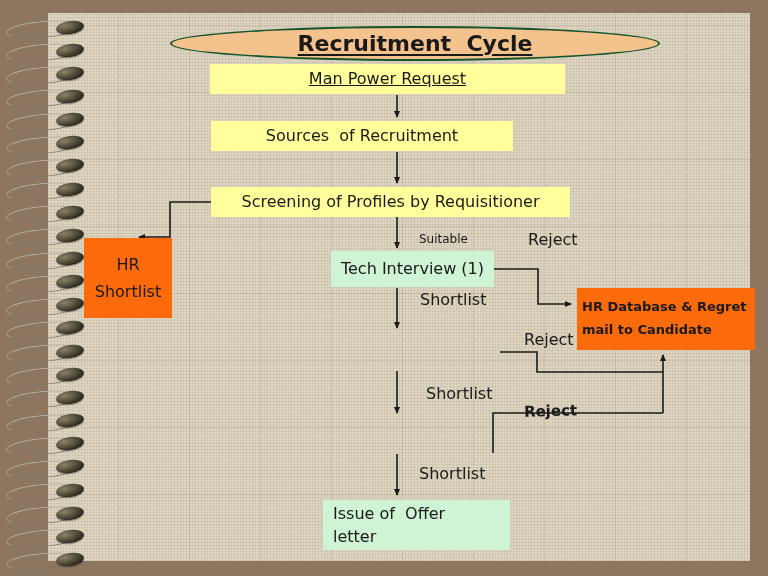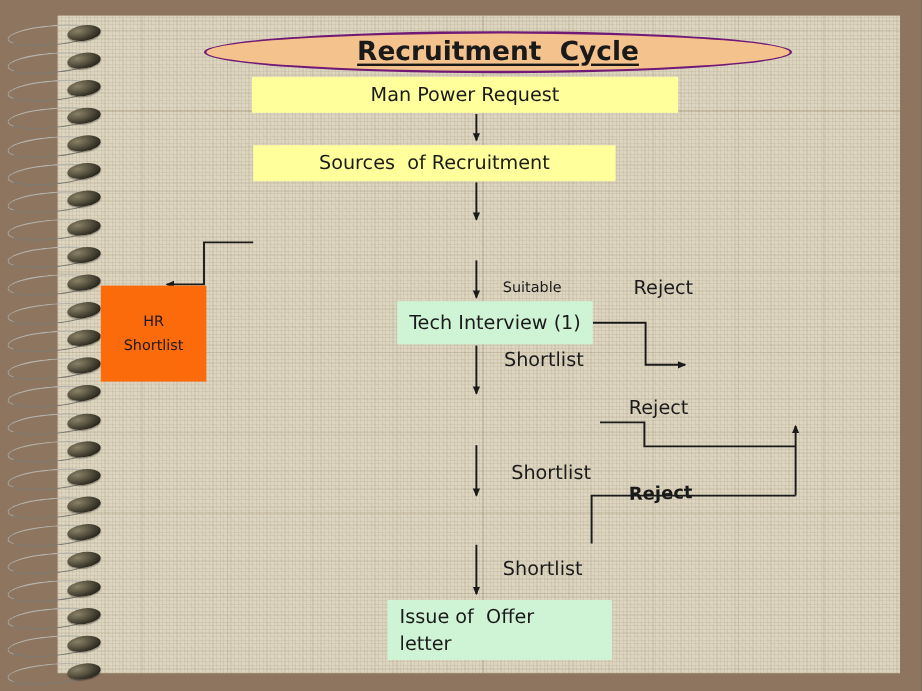--- a/index.html
+++ b/index.html
@@ -31,21 +31,21 @@
   .left-align{justify-content:flex-start;padding-left:10px;}
   .col{flex-direction:column;align-items:flex-start;justify-content:center;}
   .col.center-col{align-items:center;}
   .label{
     position:absolute;z-index:5;font-size:15px;white-space:pre;
   }
   .bold{font-weight:bold;}
   .title-ellipse{
     position:absolute;left:170px;top:26px;width:486px;height:31px;z-index:4;
     background:var(--title-peach,#F4C28D);
-    border:2px solid #701a75;border-radius:50%;
+    border:2px solid #14532d;border-radius:50%;
     display:flex;align-items:center;justify-content:center;
   }
   .title-ellipse span{
     font-size:22px;font-weight:bold;text-decoration:underline;
     text-underline-offset:3px;white-space:pre;
   }
   .spiral{position:absolute;left:0;top:0;width:100px;height:576px;z-index:2;}
   .wire{
     position:absolute;left:6px;width:72px;height:15px;border-radius:50%;
     border:1.6px solid #7d7b72;
@@ -53,21 +53,21 @@
     transform:rotate(-5deg);
   }
   .bead{
     position:absolute;left:56px;width:28px;height:13px;border-radius:50%;
     background:radial-gradient(ellipse at 32% 32%, #8a8166 0%, #55503e 42%, #26231a 78%, #14120d 100%);
     transform:rotate(-8deg);
     box-shadow:0 1px 1px rgba(0,0,0,0.35);
   }
   .regret-text{font-size:13px;font-weight:bold;line-height:1.75;padding-left:5px;}
   .offer-text{font-size:16px;line-height:1.45;padding-left:10px;}
-  .hrdb-text{font-size:12px;line-height:1.7;}
+  .hrdb-text{font-size:16px;line-height:1.7;}
 </style>
 </head>
 <body>
 
 <div class="stage">
   <div class="page"></div>
 
   <div class="spiral">
       <div class="wire" style="top: 21px;"></div>
       <div class="bead" style="top: 20.5px;"></div>
@@ -137,45 +137,52 @@
       <path d="M500,352 H537 V372 H663"></path>
       <path d="M493,453 V413 H663"></path>
       <path d="M663,413 V355" marker-end="url(#ah)"></path>
     </g>
   </svg>
 
   <div class="title-ellipse">
     <span>Recruitment  Cycle</span>
   </div>
 
-  <div class="node yellow" style="left:210px;top:64px;width:355px;height:30px;">
+  <div class="node yellow" style="left:210px;top:64px;width:355px;height:30px;text-decoration:underline;">
     <span>Man Power Request</span>
   </div>
 
   <div class="node yellow" style="left:211px;top:121px;width:302px;height:30px;">
     <span>Sources  of Recruitment</span>
   </div>
 
+  <div class="node yellow" style="left:211px;top:187px;width:359px;height:30px;">
+    <span>Screening of Profiles by Requisitioner</span>
+  </div>
 
   <div class="node green" style="left:331px;top:251px;width:163px;height:36px;">
     <span>Tech Interview (1)</span>
   </div>
 
 
 
   <div class="node green col offer-text" style="left:323px;top:500px;width:177px;height:50px;">
     <span>Issue of  Offer</span>
     <span>letter</span>
   </div>
 
   <div class="node orange col center-col hrdb-text" style="left:84px;top:238px;width:88px;height:80px;">
     <span>HR</span>
     <span>Shortlist</span>
   </div>
 
+  <div class="node orange col regret-text" style="left:577px;top:288px;width:173px;height:62px;">
+    <span>HR Database &amp; Regret</span>
+    <span>mail to Candidate</span>
+  </div>
 
 
   <div class="label" style="left:419px;top:232px;font-size:12px;">Suitable</div>
 
   <div class="label" style="left:528px;top:230px;font-size:16px;">Reject</div>
 
   <div class="label" style="left:420px;top:290px;font-size:16px;">Shortlist</div>
 
   <div class="label" style="left:524px;top:330px;font-size:16px;">Reject</div>
 

